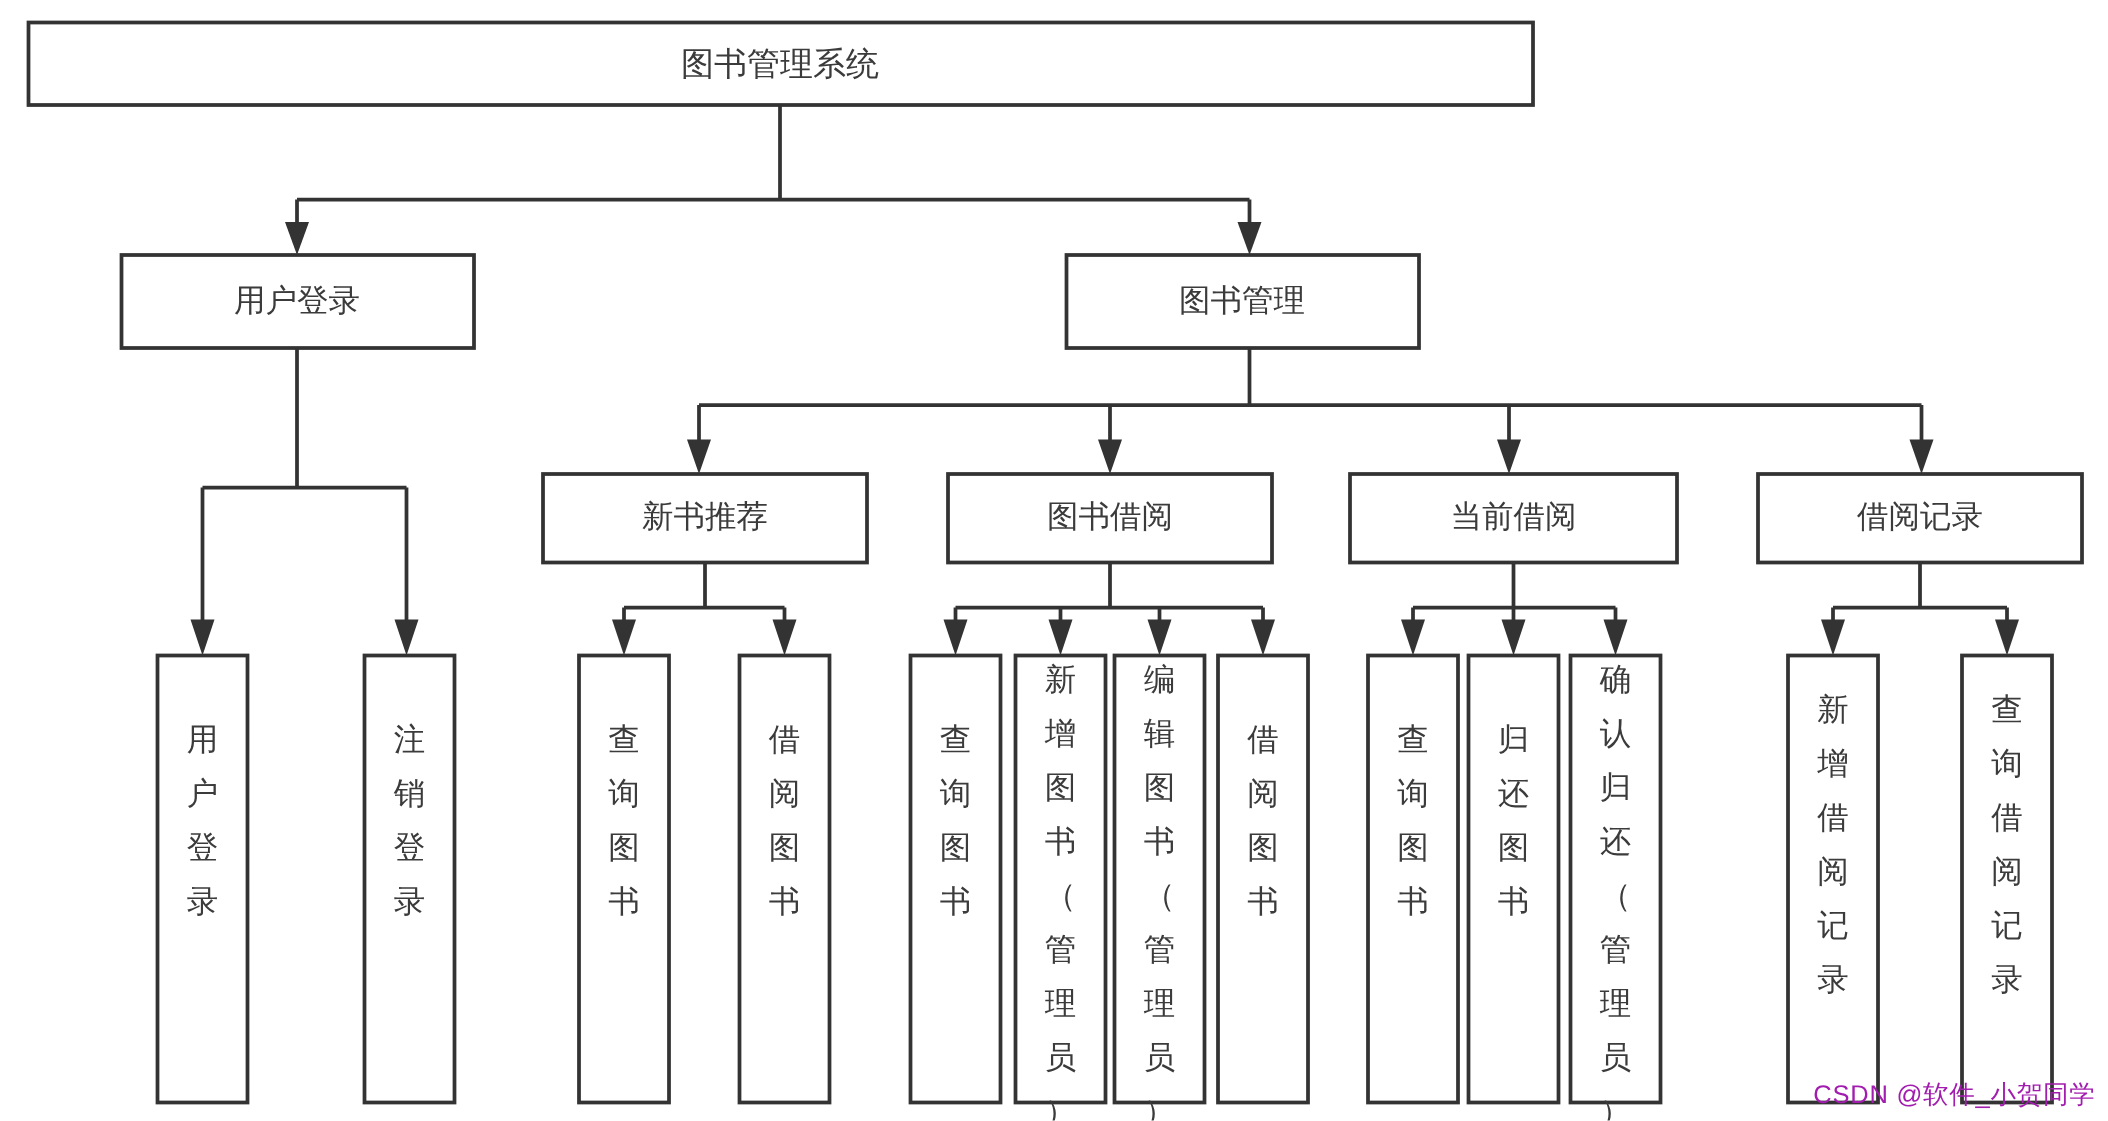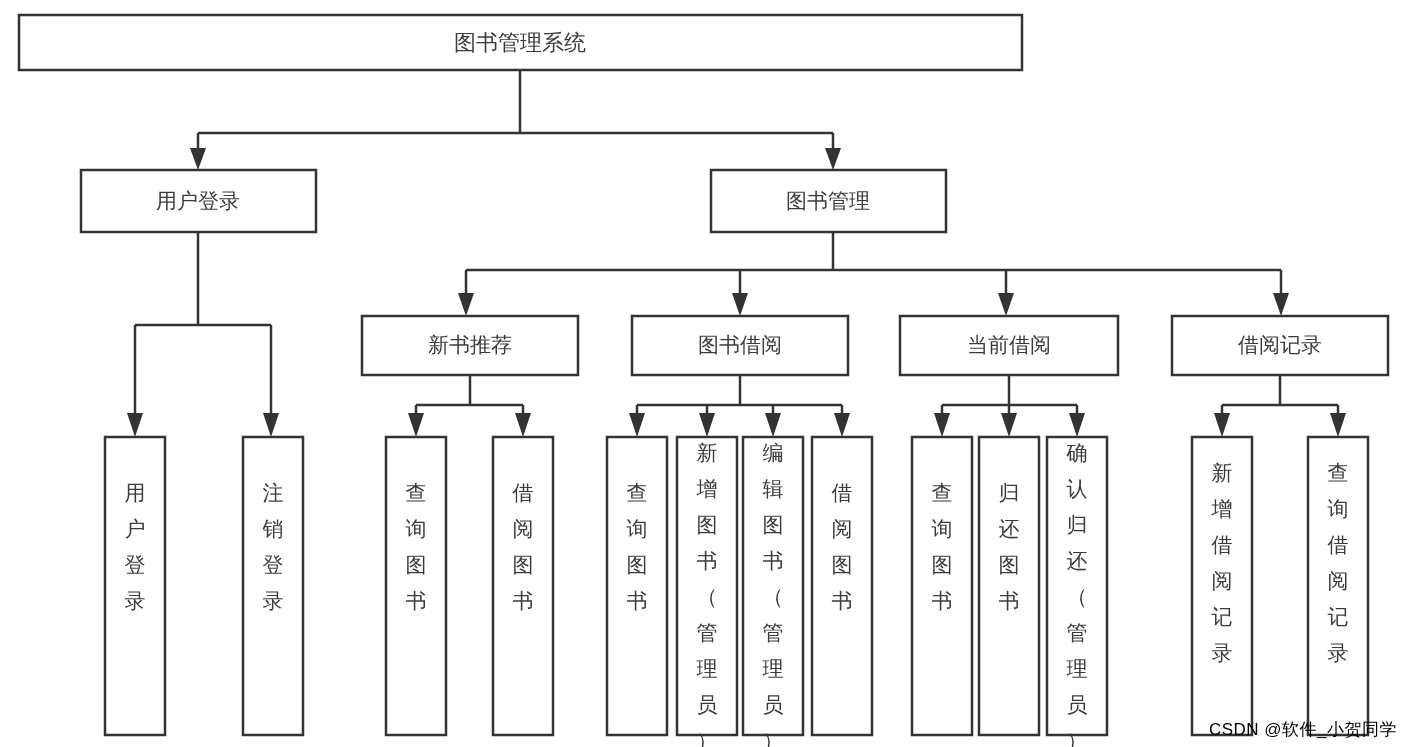--- a/index.html
+++ b/index.html
@@ -48,21 +48,21 @@
   .arrow-head {
     fill: #333333;
     stroke: none;
   }
   .watermark {
     position: absolute;
     right: 8px;
     bottom: 6px;
     font-family: "Liberation Sans", "DejaVu Sans", sans-serif;
     font-size: 17px;
-    color: #000000;
+    color: #a21caf;
     white-space: nowrap;
     letter-spacing: 0.5px;
     user-select: none;
   }
 </style>
 </head>
 <body>
 
 <svg id="diagram" viewBox="0 0 1405 747">
   <defs>

